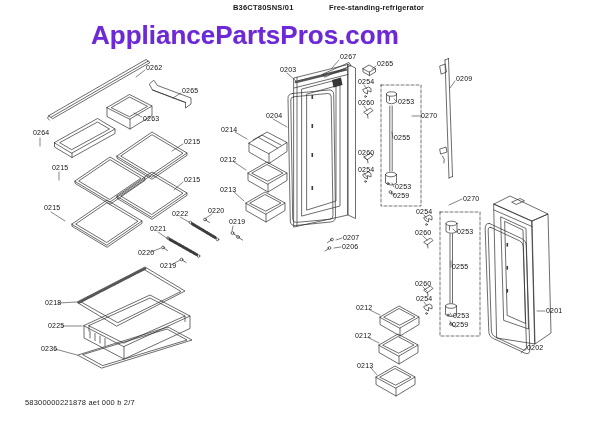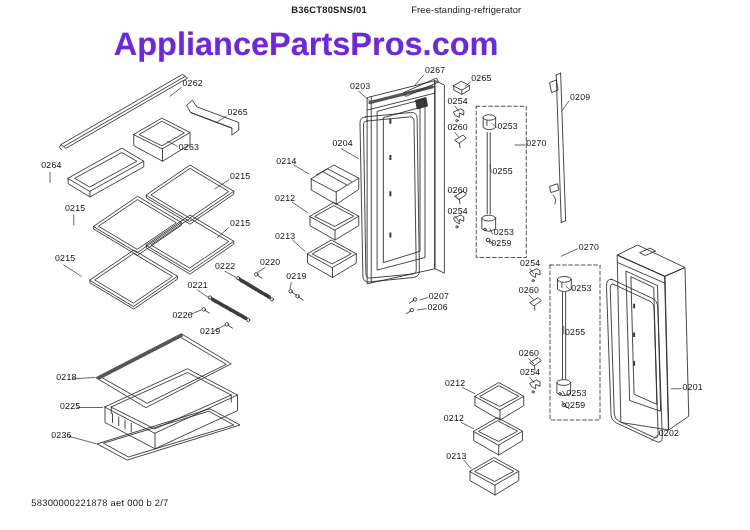--- a/index.html
+++ b/index.html
@@ -1,20 +1,20 @@
 <!DOCTYPE html>
 <html><head>
 <meta charset="utf-8">
 <style>
   html,body{margin:0;padding:0;background:#fff;}
   .page{position:relative;width:600px;height:424px;background:#ffffff;overflow:hidden;
         font-family:"Liberation Sans",sans-serif;}
   .model{position:absolute;left:233px;top:3px;font-size:7.5px;font-weight:600;color:#1a1a1a;
          letter-spacing:.2px;white-space:nowrap;}
-  .ptype{position:absolute;left:329px;top:3px;font-size:7.5px;font-weight:400;color:#1a1a1a;
+  .ptype{position:absolute;left:329px;top:3px;font-size:7.5px;font-weight:700;color:#1a1a1a;
          letter-spacing:.1px;white-space:nowrap;}
   .watermark{position:absolute;left:91px;top:20px;font-size:26px;font-weight:bold;color:#6d28d9;
          letter-spacing:0px;white-space:nowrap;text-shadow:0 0 1px #c6c6c6;}
   .footer{position:absolute;left:25px;top:398px;font-size:7.5px;color:#1a1a1a;
          letter-spacing:.2px;white-space:nowrap;}
   #label-layer{position:absolute;left:0;top:0;width:600px;height:424px;pointer-events:none;}
   .part-label{position:absolute;font-size:7px;color:#101010;white-space:nowrap;letter-spacing:.2px;}
   svg#art{position:absolute;left:0;top:0;}
   #art .ln, #art polygon, #art path, #art rect, #art ellipse, #art circle, #art line{
       stroke:#2e2e2e;stroke-width:.7;fill:none;stroke-linejoin:round;stroke-linecap:round;}

